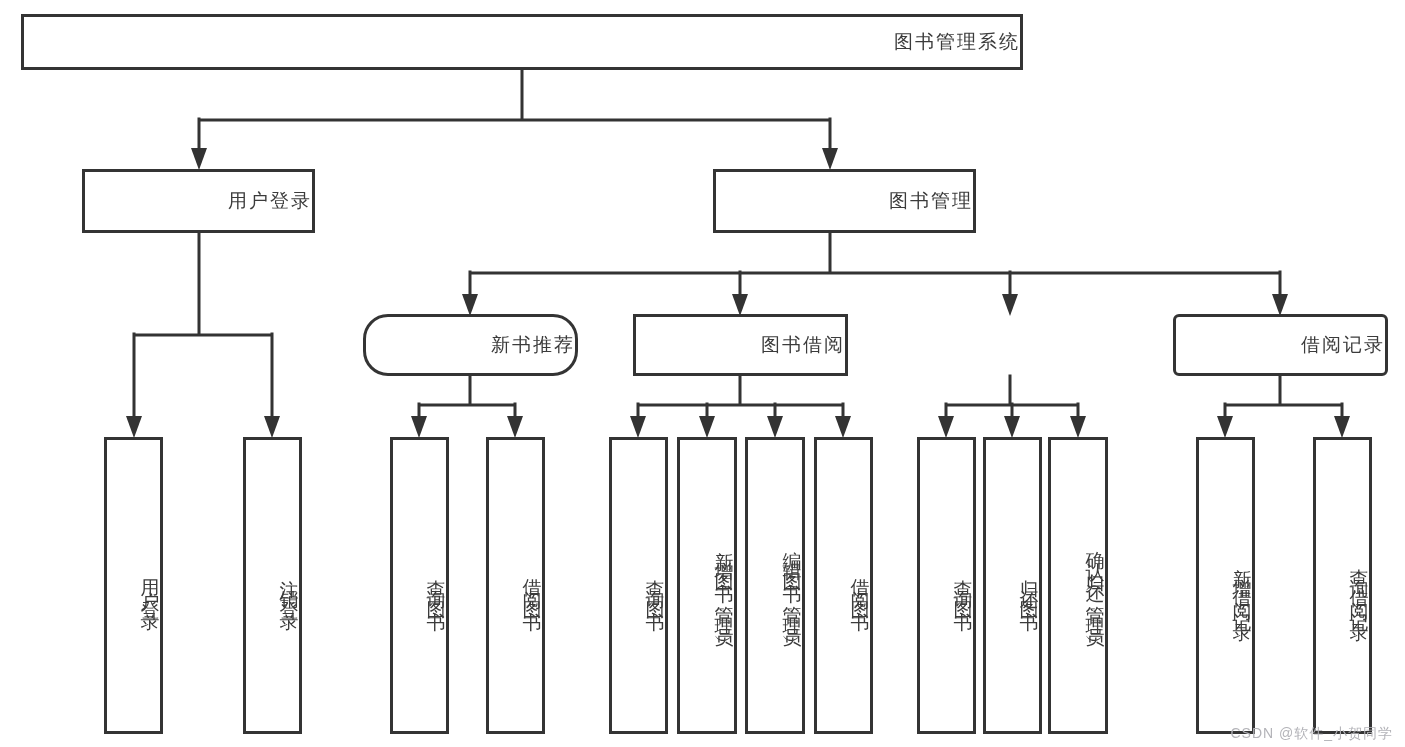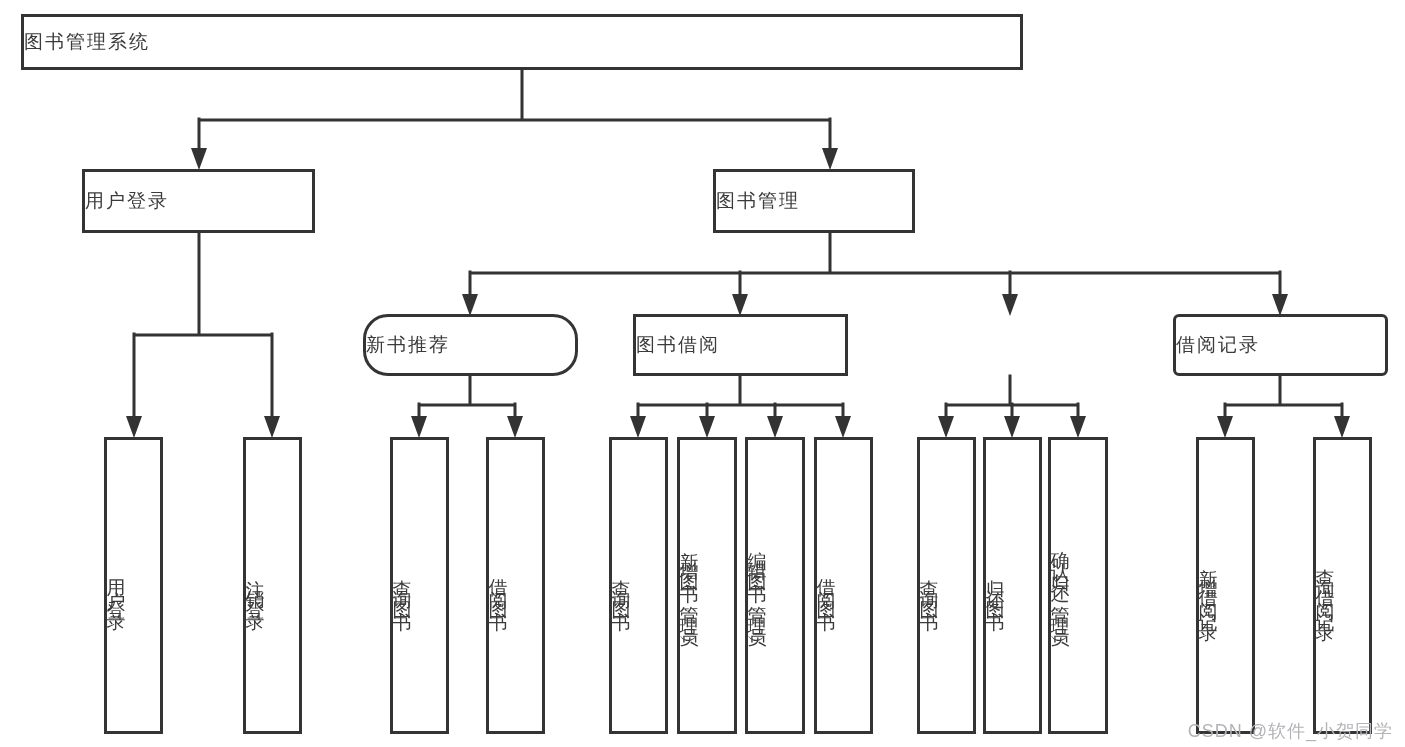--- a/index.html
+++ b/index.html
@@ -17,40 +17,40 @@
     width: 1405px; height: 747px;
     pointer-events: none;
   }
   .box {
     position: absolute;
     box-sizing: border-box;
     border: 3px solid #343434;
     background: #ffffff;
     display: flex;
     align-items: center;
-    justify-content: flex-start;
+    justify-content: flex-end;
     color: #3b3b3b;
     font-size: 19px;
     letter-spacing: 2px;
     z-index: 2;
   }
   .box .hlabel { white-space: nowrap; }
   .leaf .vlabel {
     writing-mode: vertical-rl;
     text-orientation: mixed;
     letter-spacing: 11px;
     line-height: 1;
     font-size: 19px;
     color: #3b3b3b;
   }
   .watermark {
     position: absolute;
     right: 12px;
     bottom: 4px;
-    font-size: 18px;
+    font-size: 14px;
     color: #b3b3b8;
     letter-spacing: 1px;
     z-index: 5;
     white-space: nowrap;
   }
 </style>
 </head>
 <body>
 
 <div class="canvas">
@@ -98,21 +98,21 @@
     </g>
   </svg>
 
   <div class="box" style="left:21px; top:14px; width:1002px; height:56px;">
     <span class="hlabel">图书管理系统</span>
   </div>
 
   <div class="box" style="left:82px; top:169px; width:233px; height:64px;">
     <span class="hlabel">用户登录</span>
   </div>
-  <div class="box" style="left:713px; top:169px; width:202px; height:64px;">
+  <div class="box" style="left:713px; top:169px; width:263px; height:64px;">
     <span class="hlabel">图书管理</span>
   </div>
 
   <div class="box" style="left:363px; top:314px; width:215px; height:62px;border-radius:25px;">
     <span class="hlabel">新书推荐</span>
   </div>
   <div class="box" style="left:633px; top:314px; width:215px; height:62px;">
     <span class="hlabel">图书借阅</span>
   </div>
   <div class="box" style="left:1173px; top:314px; width:215px; height:62px;border-radius:6px;">

